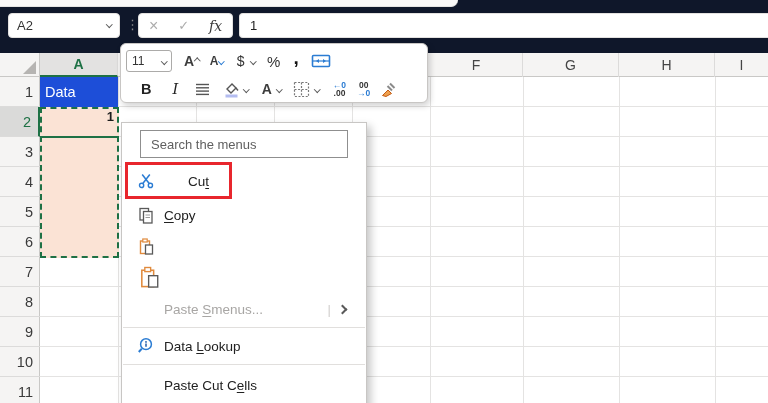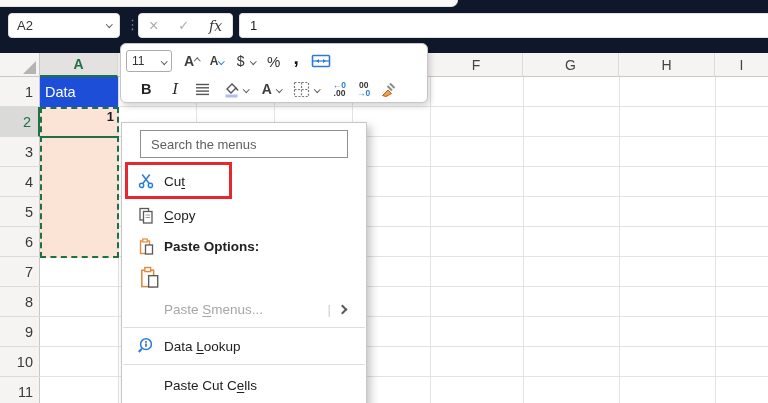--- a/index.html
+++ b/index.html
@@ -290,21 +290,21 @@
   </div>
 </div>
 
 <div class="ctx-menu">
   <div class="red-box"></div>
 
   <div class="search-wrap">
     <input class="search-input" type="text" placeholder="Search the menus" style="">
   </div>
 
-  <div class="mi h34" style="margin-top:6px;">
+  <div class="mi h34" style="margin-top:6px;gap:24px;">
     <span class="ic">
       <svg width="16" height="16" viewBox="0 0 16 16">
         <line x1="4.2" y1="1.5" x2="11.2" y2="10.5" stroke="#2B7CD3" stroke-width="1.5"></line>
         <line x1="11.8" y1="1.5" x2="4.8" y2="10.5" stroke="#2B7CD3" stroke-width="1.5"></line>
         <circle cx="3.6" cy="12.4" r="2.1" fill="none" stroke="#2B7CD3" stroke-width="1.4"></circle>
         <circle cx="12.4" cy="12.4" r="2.1" fill="none" stroke="#2B7CD3" stroke-width="1.4"></circle>
       </svg>
     </span>
     <span><span>Cu</span><span class="key">t</span><span></span></span>
   </div>
@@ -322,21 +322,20 @@
   </div>
 
   <div class="mi h28 bold">
     <span class="ic">
       <svg width="15" height="17" viewBox="0 0 15 17">
         <rect x="1.5" y="3" width="9" height="12.5" fill="none" stroke="#E08A3C" stroke-width="1.4"></rect>
         <rect x="3.8" y="1" width="4.4" height="3" fill="#fff" stroke="#E08A3C" stroke-width="1.2"></rect>
         <rect x="6.5" y="7" width="7" height="9" fill="#fff" stroke="#595959" stroke-width="1.3"></rect>
       </svg>
     </span>
-    <span>Paste Options:</span>
   </div>
 
   <div class="mi h34">
     <span class="ic" style="margin-left:4px;">
       <svg width="22" height="25" viewBox="0 0 22 25">
         <rect x="2" y="4.5" width="13" height="18" fill="none" stroke="#E08A3C" stroke-width="1.7"></rect>
         <rect x="5.3" y="1.5" width="6.4" height="4.5" fill="#fff" stroke="#E08A3C" stroke-width="1.5"></rect>
         <rect x="9.5" y="10.5" width="10" height="12.5" fill="#fff" stroke="#595959" stroke-width="1.5"></rect>
       </svg>
     </span>

